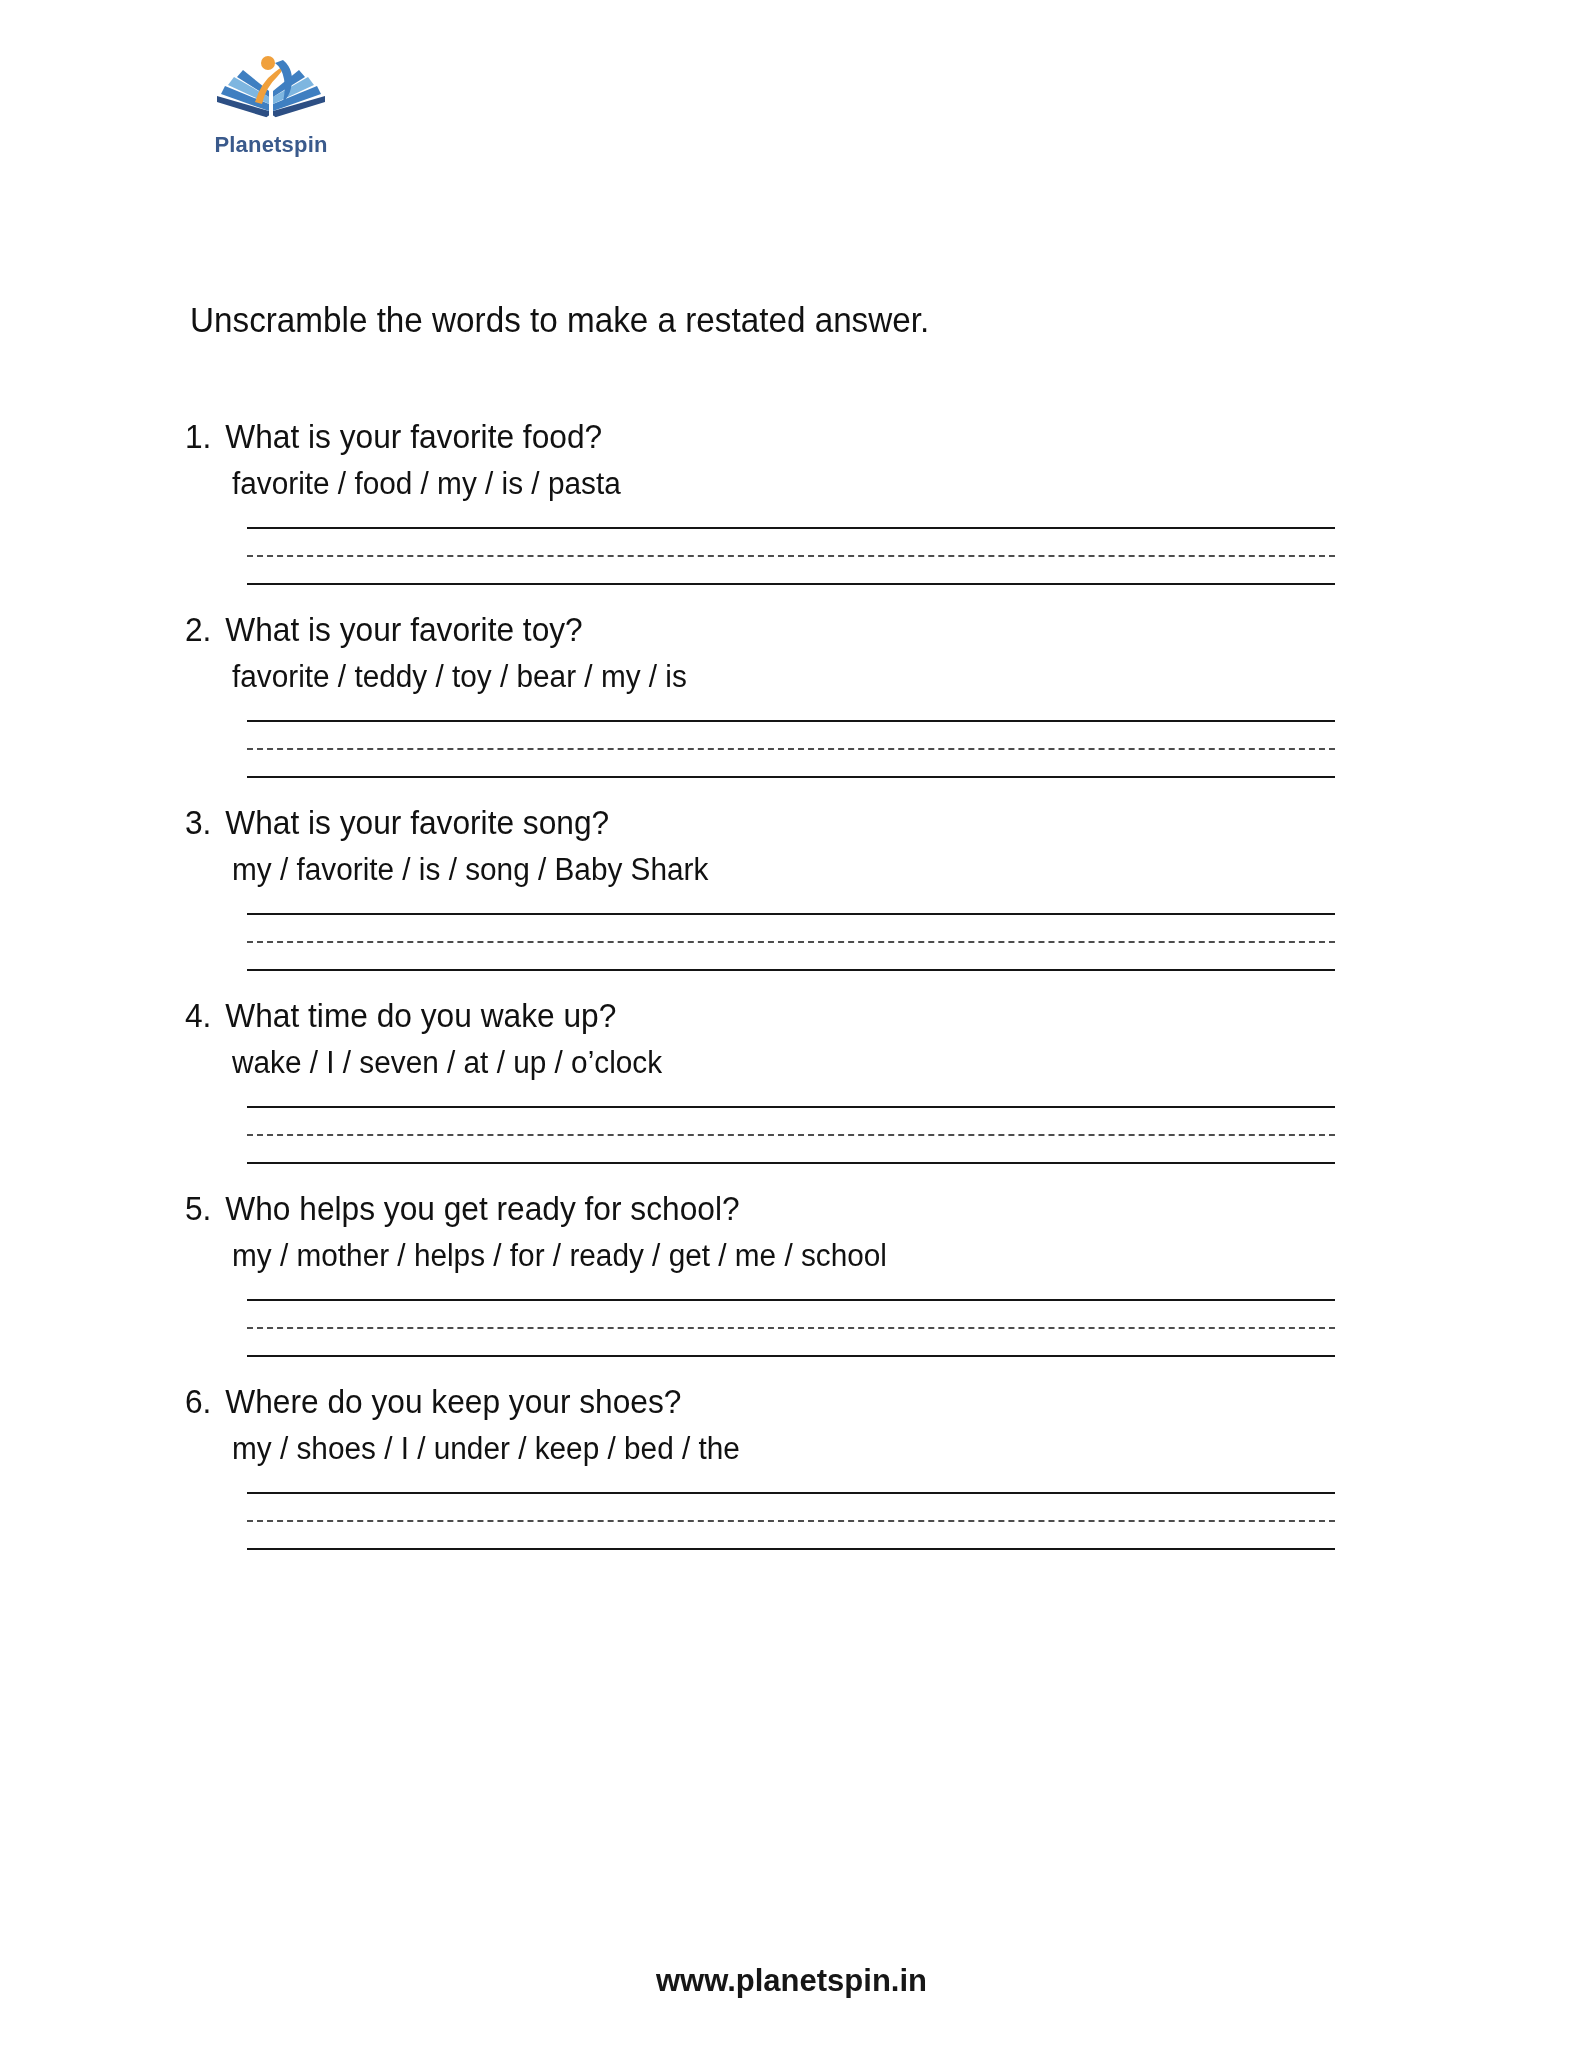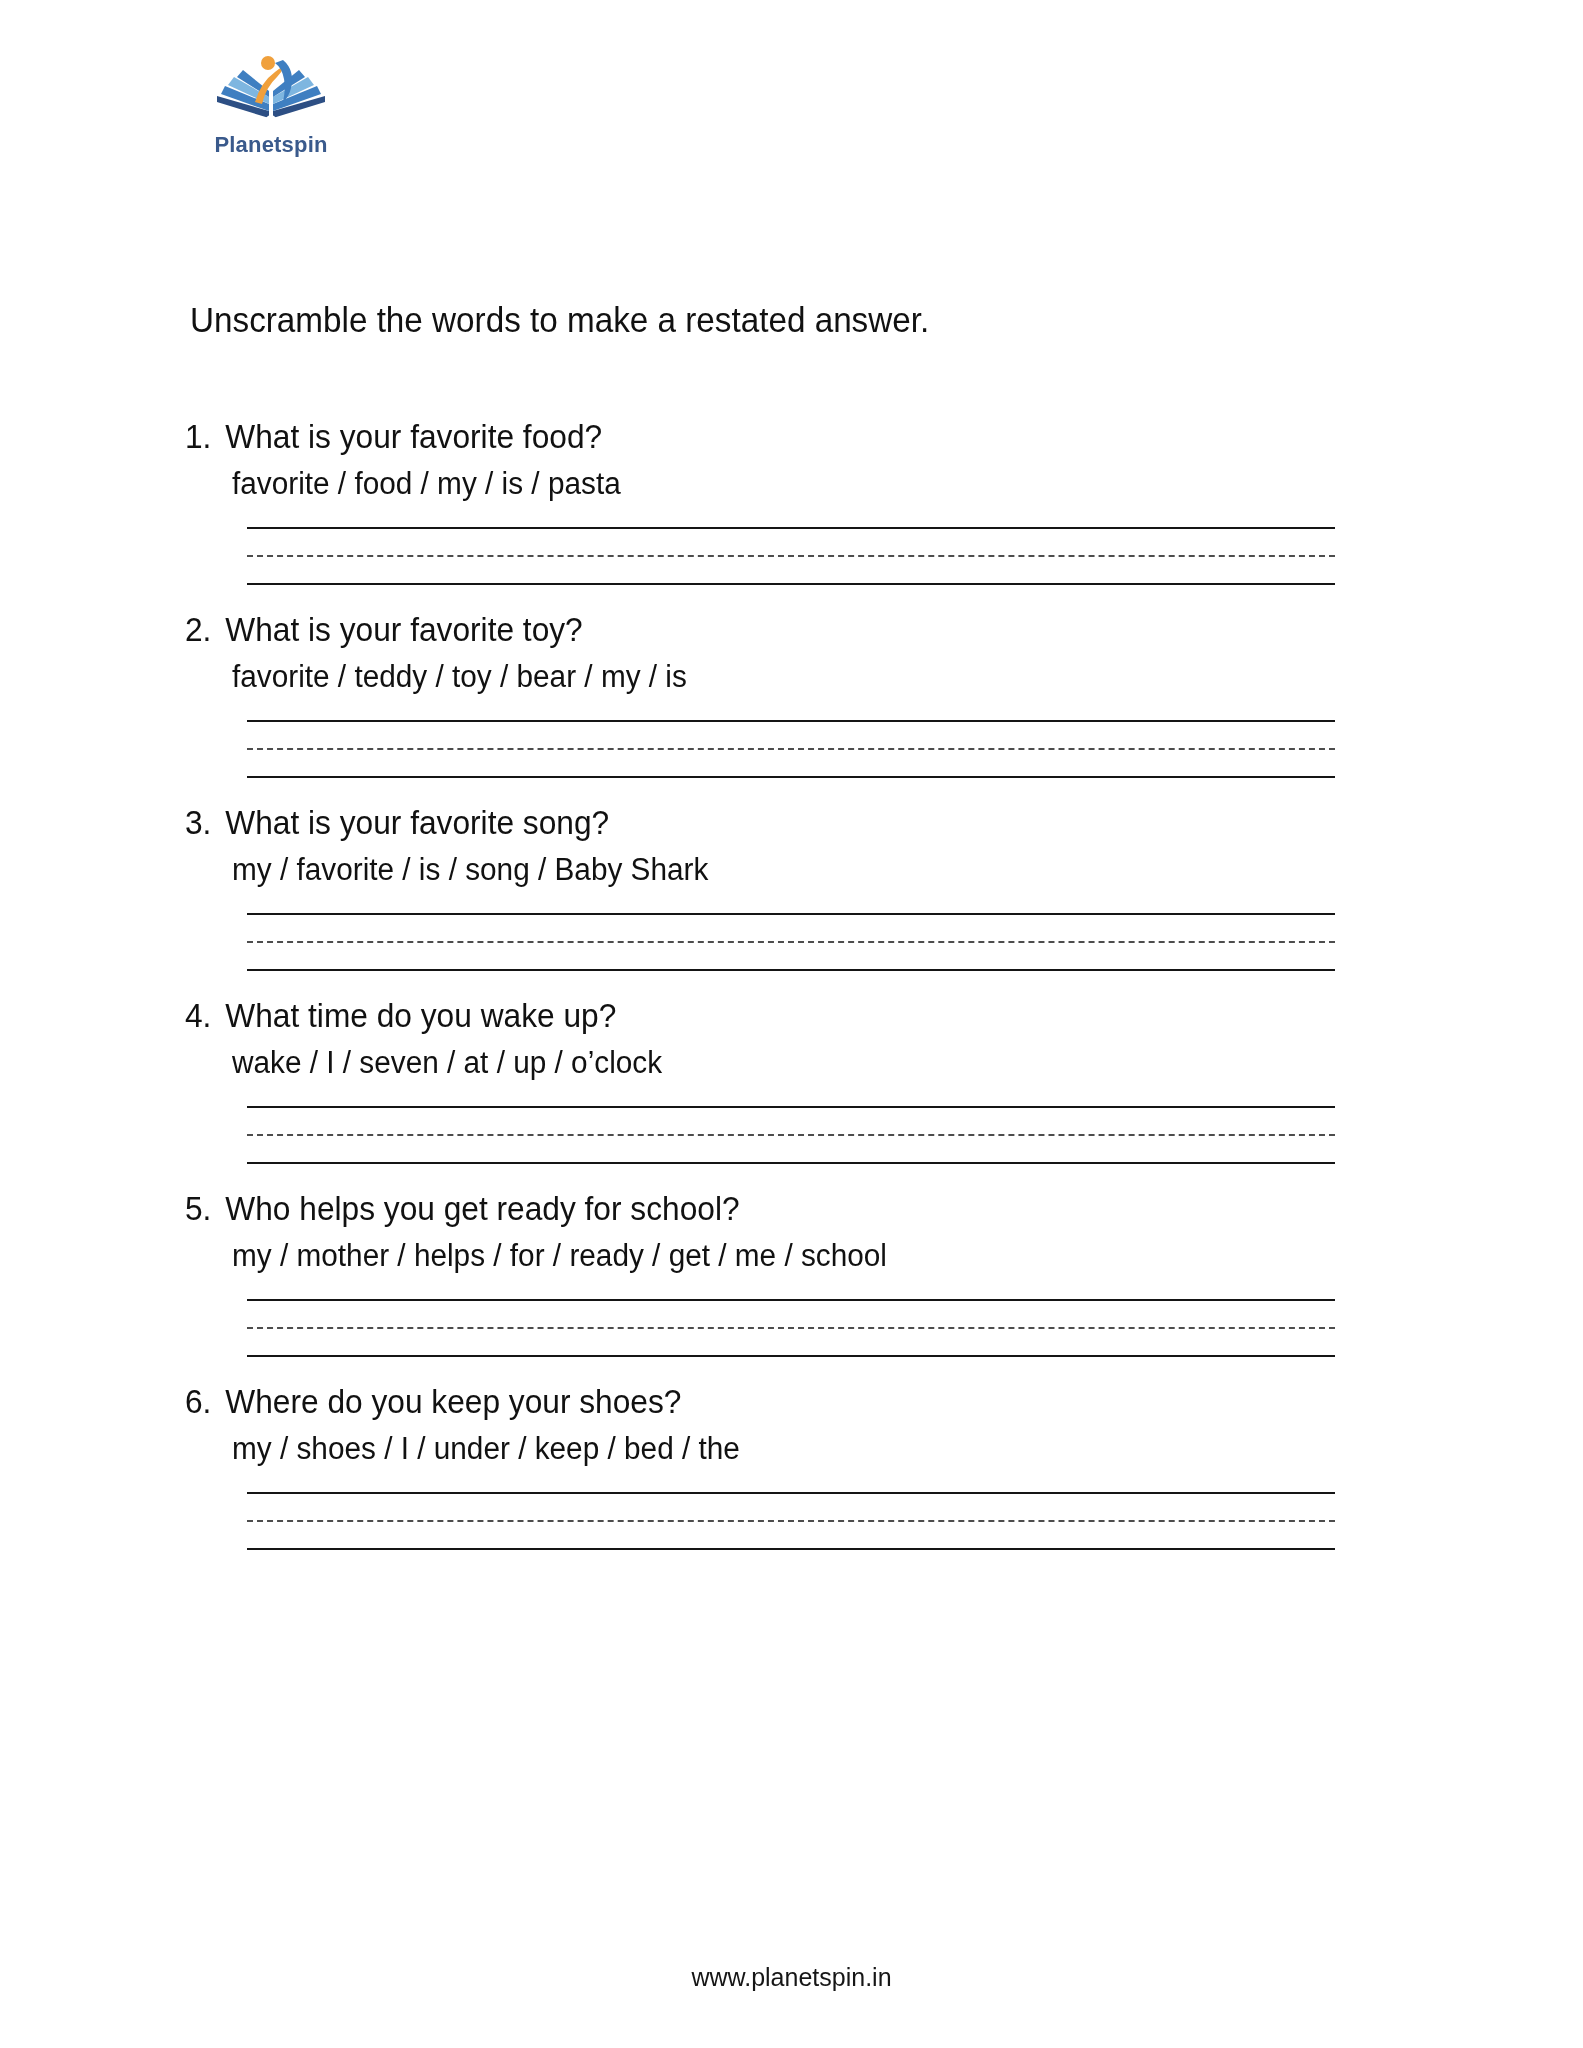--- a/index.html
+++ b/index.html
@@ -148,22 +148,23 @@
     border-top: 2.6px solid #151515;
   }
 
   
   .footer {
     position: absolute;
     left: 0;
     top: 1963px;
     width: 1583px;
     text-align: center;
-    font-size: 25px;
+    font-size: 31px;
     color: #161616;
+    font-weight: bold;
   }
 </style>
 </head>
 <body>
 
 <div class="page">
 
   <div class="brand">
     <svg class="brand-mark" viewBox="0 0 120 78">
 

